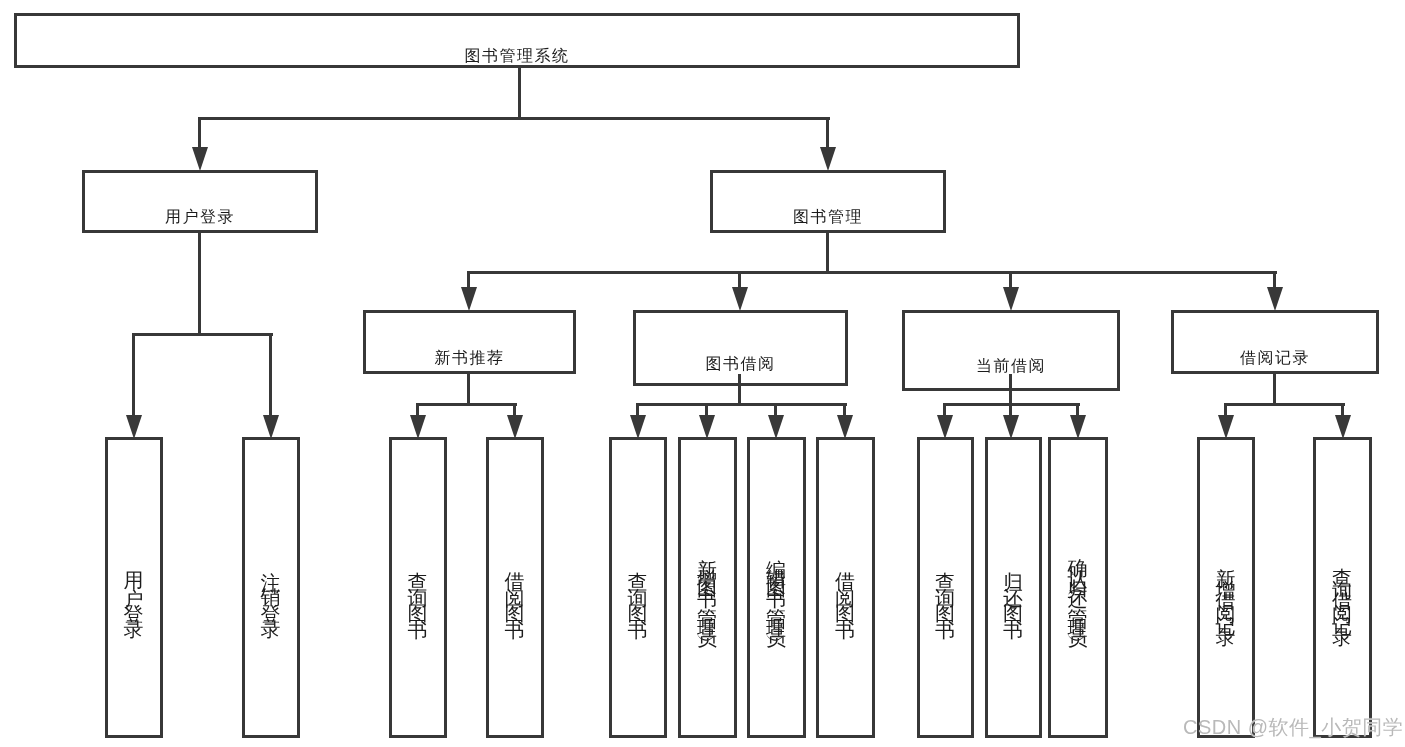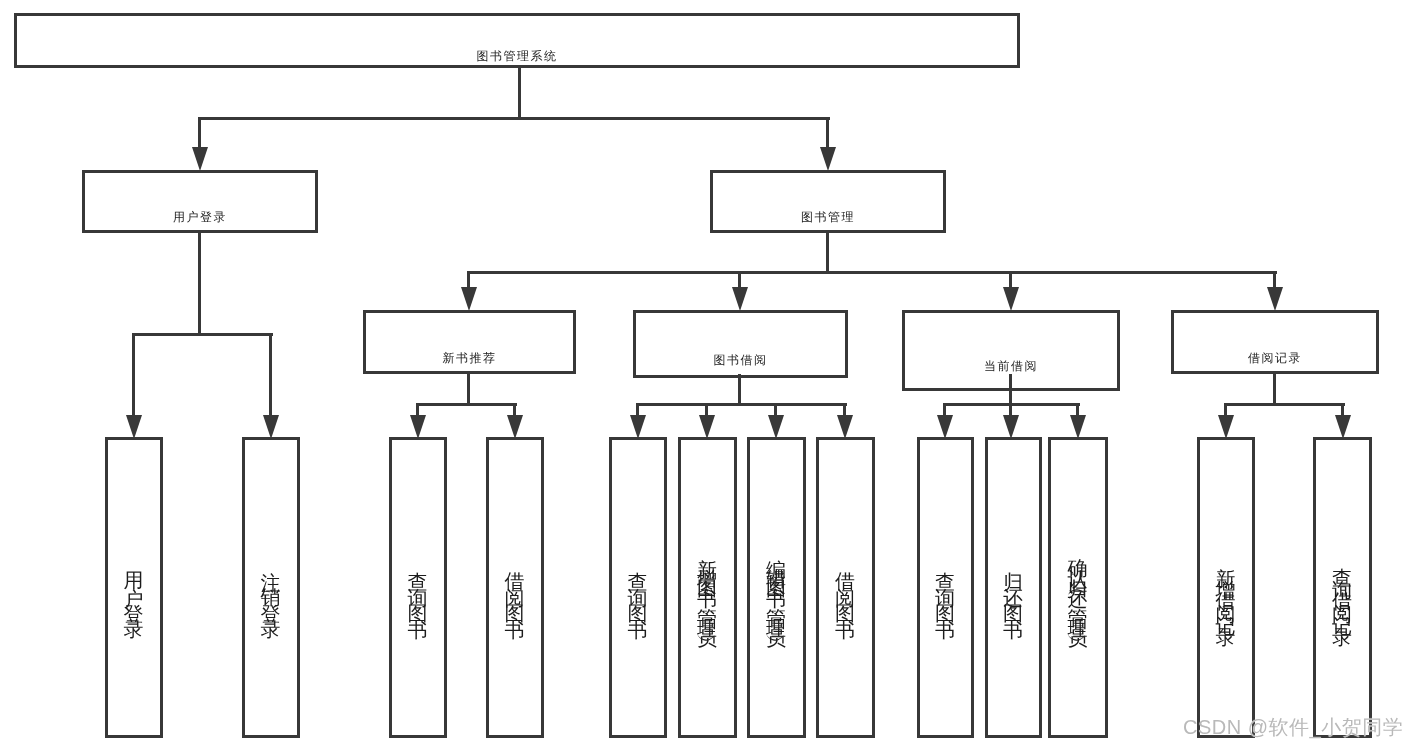--- a/index.html
+++ b/index.html
@@ -19,21 +19,21 @@
     position: absolute;
     box-sizing: border-box;
     border: 3px solid var(--line, #383838);
     background: #ffffff;
     display: flex;
     align-items: center;
     justify-content: center;
   }
   .hlabel {
     color: var(--text, #1c1c1c);
-    font-size: 12px;
+    font-size: 16px;
     letter-spacing: 1.5px;
     white-space: nowrap;
     margin-top: 32px;
   }
   .vlabel {
     writing-mode: vertical-rl;
     color: var(--text, #1c1c1c);
     font-size: 20px;
     line-height: 1.1;
     white-space: nowrap;
@@ -74,21 +74,21 @@
   <div class="box" style="left:82px; top:170px; width:236px; height:63px;">
     <span class="hlabel">用户登录</span>
   </div>
   <div class="box" style="left:363px; top:310px; width:213px; height:64px;">
     <span class="hlabel">新书推荐</span>
   </div>
 
   <div class="box" style="left:710px; top:170px; width:236px; height:63px;">
     <span class="hlabel">图书管理</span>
   </div>
-  <div class="box" style="left:633px; top:310px; width:215px; height:68px;">
+  <div class="box" style="left:633px; top:310px; width:215px; height:76px;">
     <span class="hlabel">图书借阅</span>
   </div>
   <div class="box" style="left:902px; top:310px; width:218px; height:81px;">
     <span class="hlabel">当前借阅</span>
   </div>
   <div class="box" style="left:1171px; top:310px; width:208px; height:64px;">
     <span class="hlabel">借阅记录</span>
   </div>
 
   <div class="box" style="left:105px; top:437px; width:58px; height:301px;">

